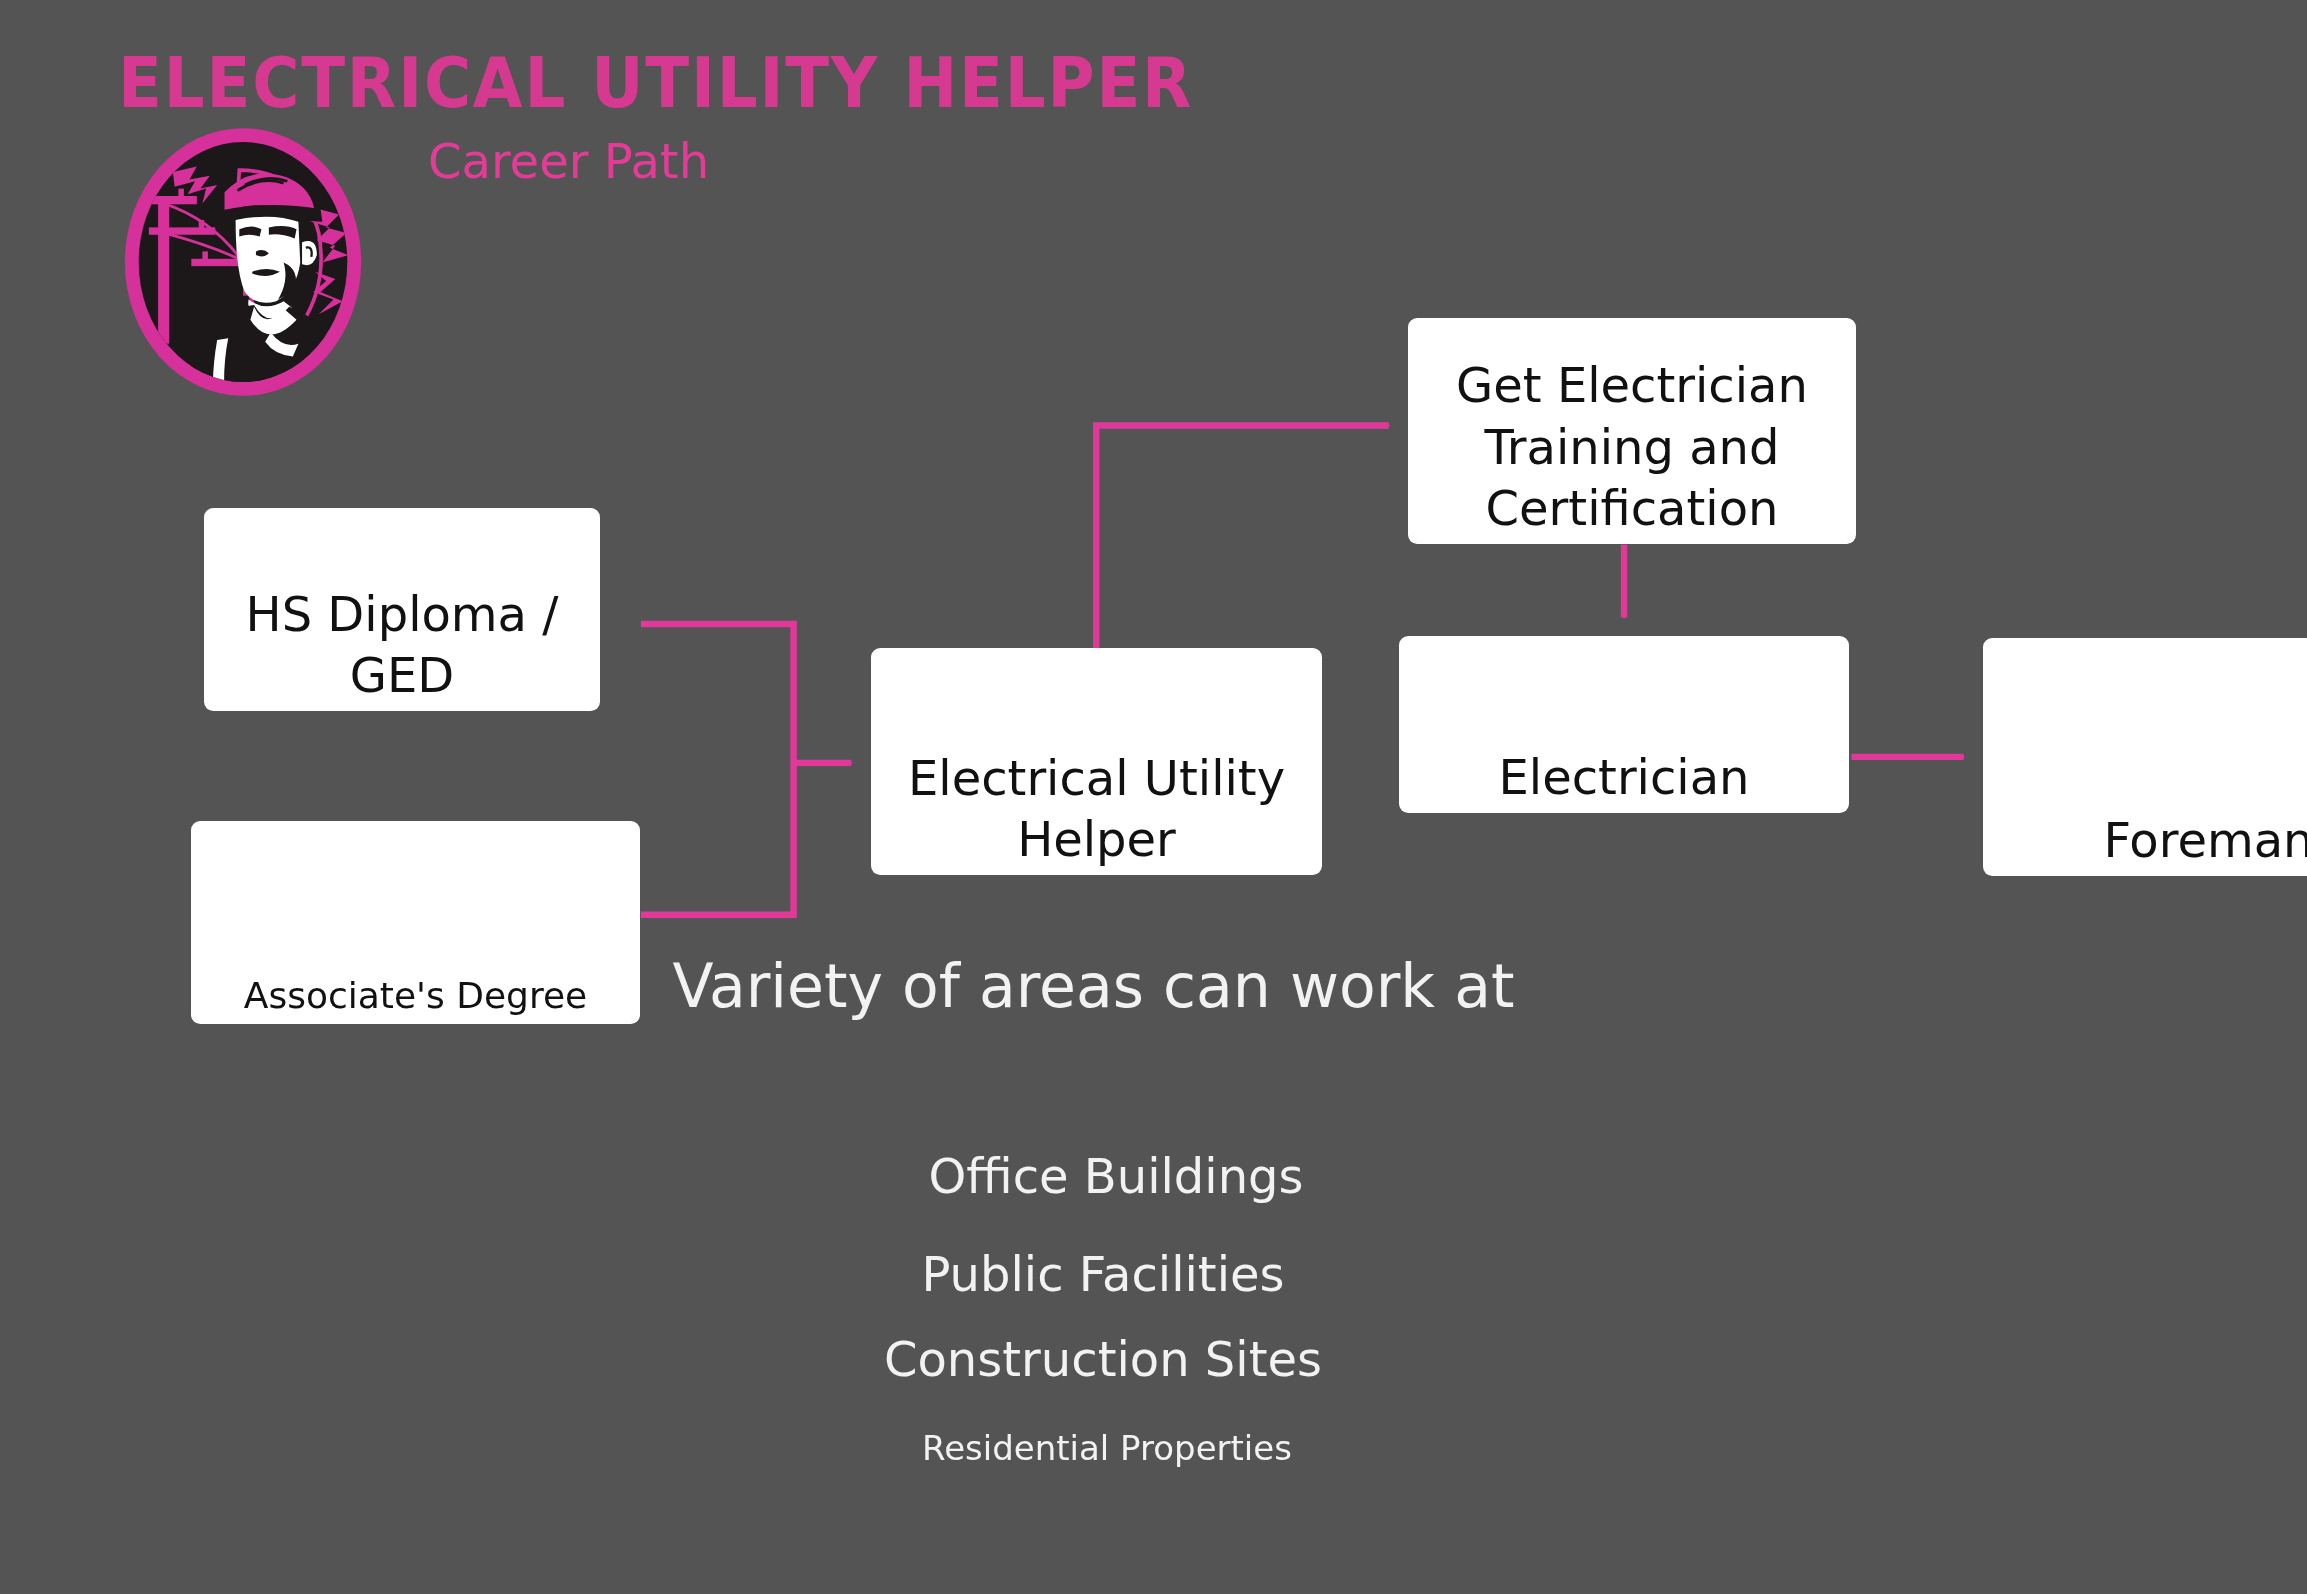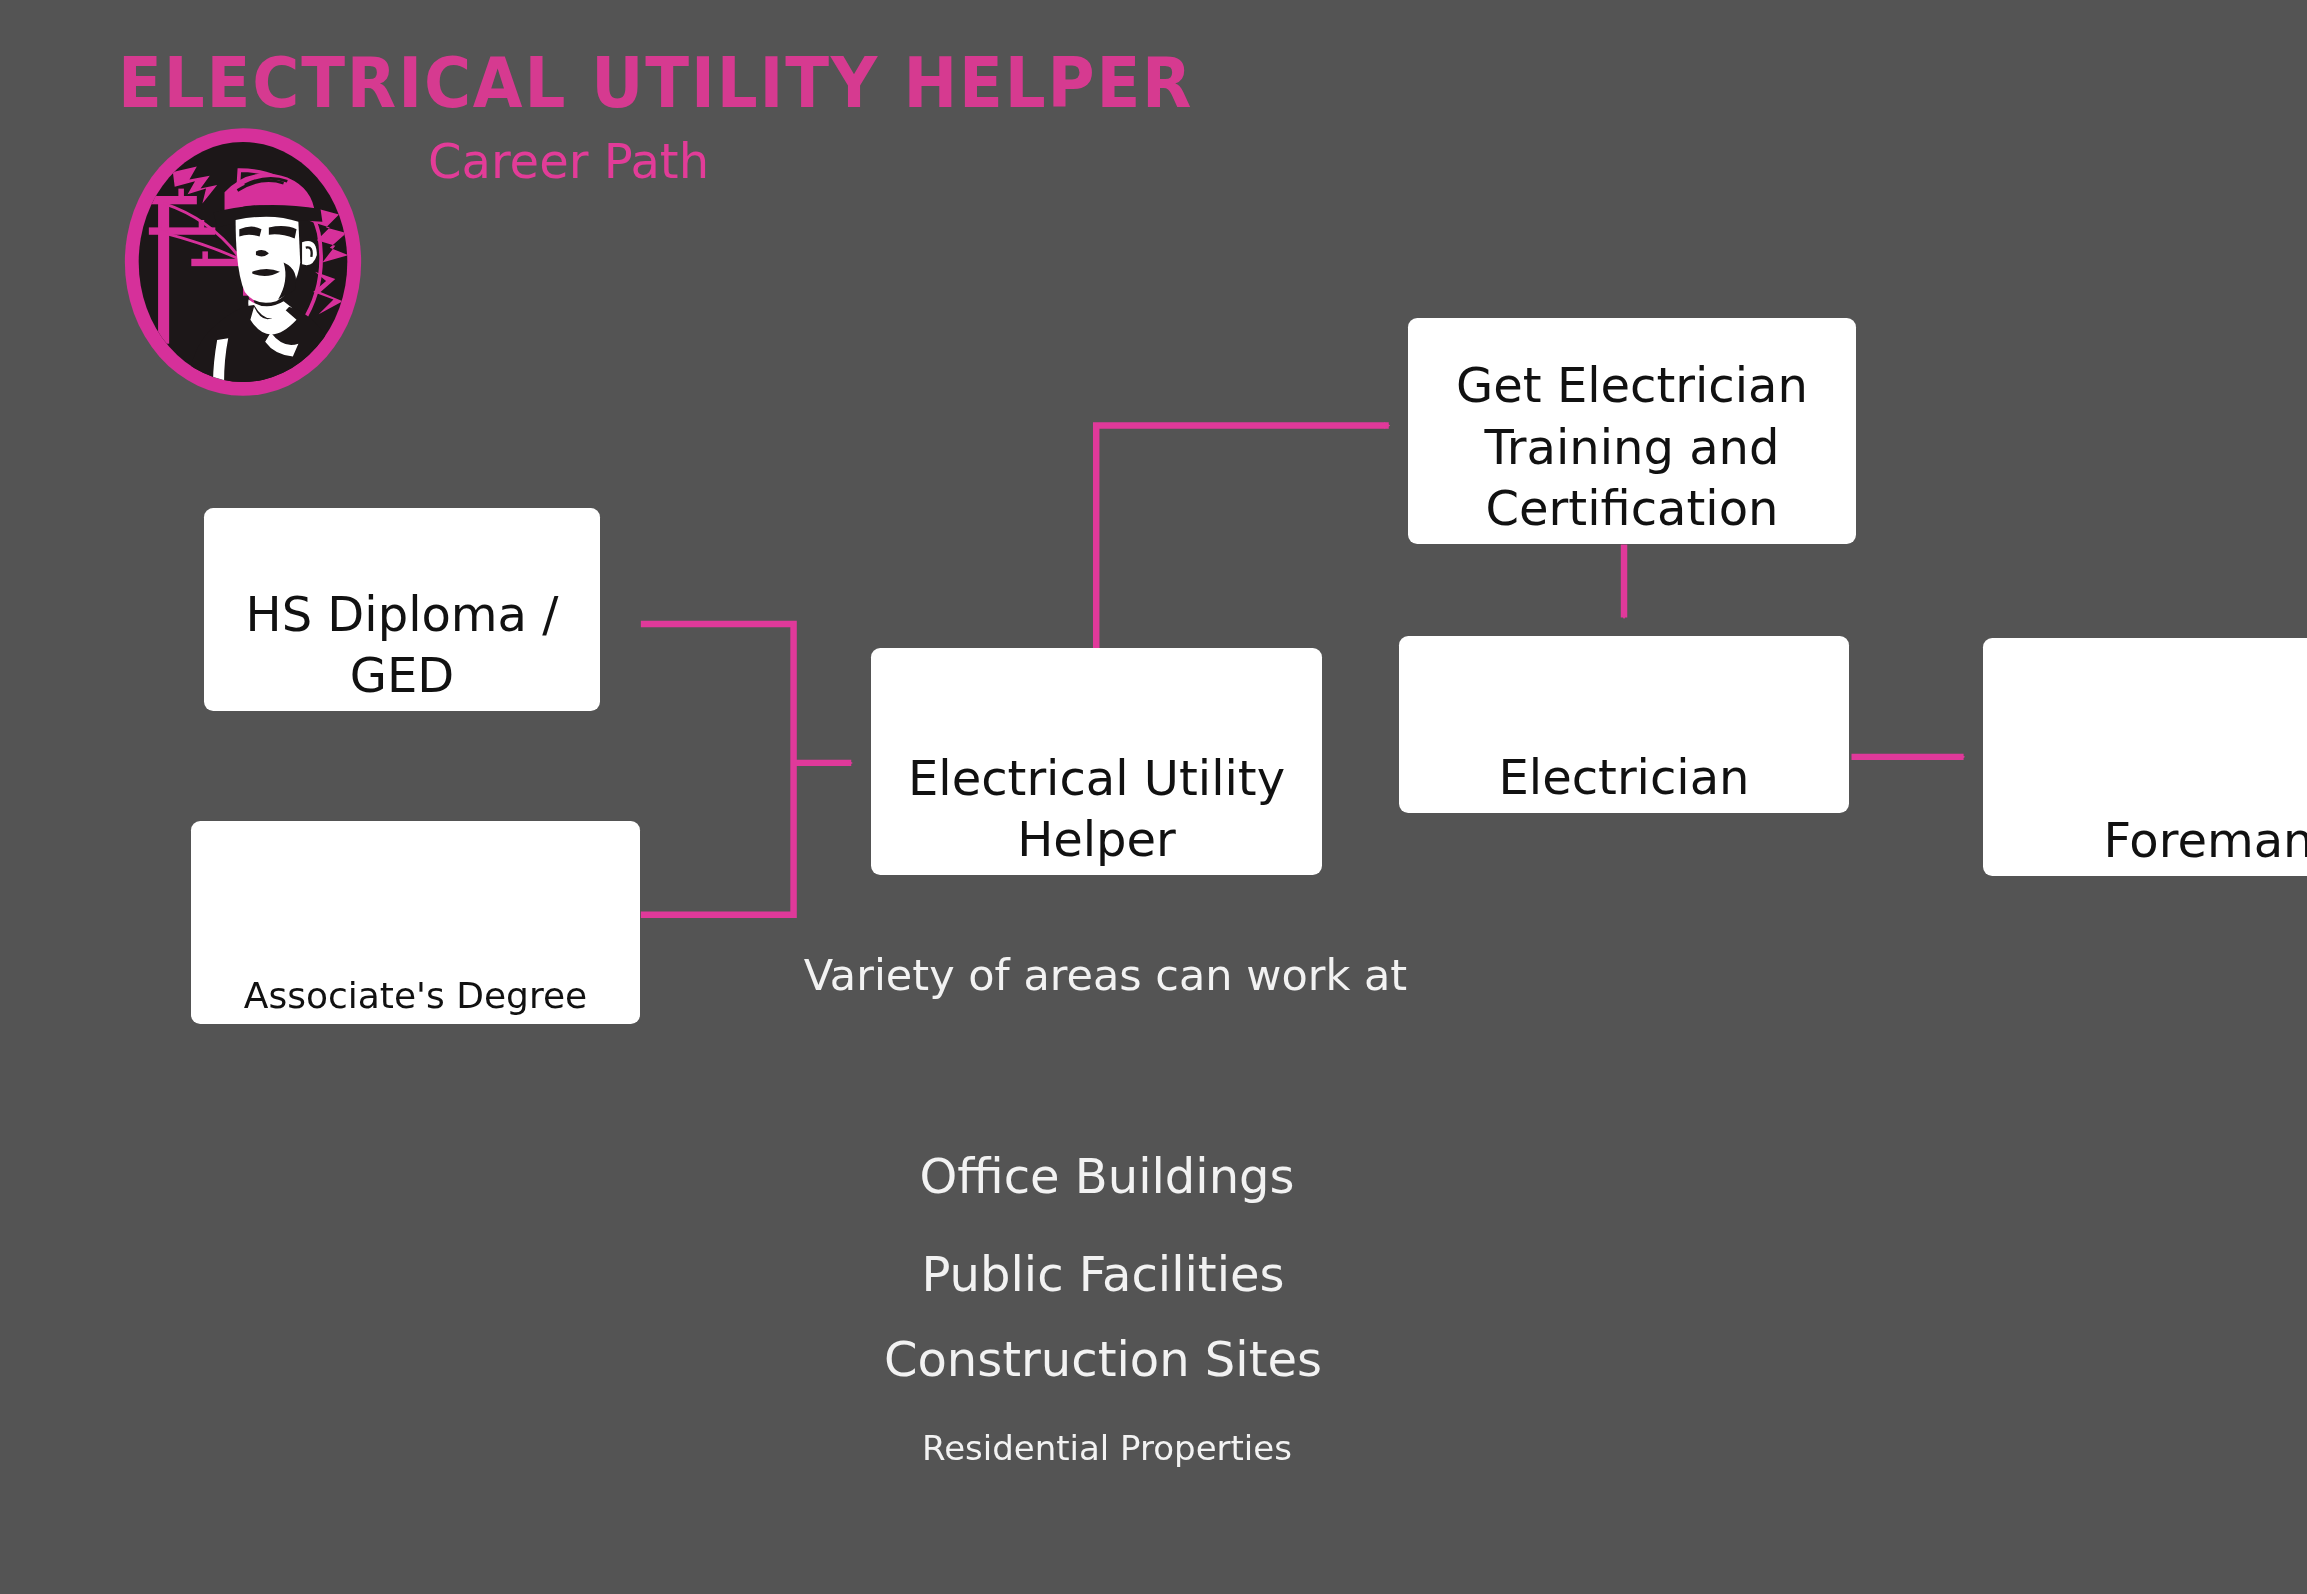--- a/index.html
+++ b/index.html
@@ -91,26 +91,25 @@
     position: absolute;
     color: #f2f2f2;
     font-family: "DejaVu Sans", "Liberation Sans", sans-serif;
     font-weight: 400;
     text-align: center;
     white-space: nowrap;
     line-height: 1.3;
   }
   #caption-heading {
     left: 0; top: 947px; width: 2187px;
-    font-size: 43px;
+    font-size: 60px;
     line-height: 1.32;
     white-space: normal;
-    padding-left: 12px;
-  }
-  #work-area-0 { left: 4px; top: 1145px; width: 2206px; font-size: 48px; }
+  }
+  #work-area-0 { left: 13px; top: 1145px; width: 2206px; font-size: 48px; }
   #work-area-1 { left: 0; top: 1243px; width: 2206px; font-size: 48px; }
   #work-area-2 { left: 0; top: 1328px; width: 2206px; font-size: 48px; }
   #work-area-3 { left: 4px; top: 1426px; width: 2206px; font-size: 34px; }
 </style>
 </head>
 <body>
 
 <div id="header-title">ELECTRICAL UTILITY HELPER</div>
 
 <div id="header-subtitle">Career Path</div>

